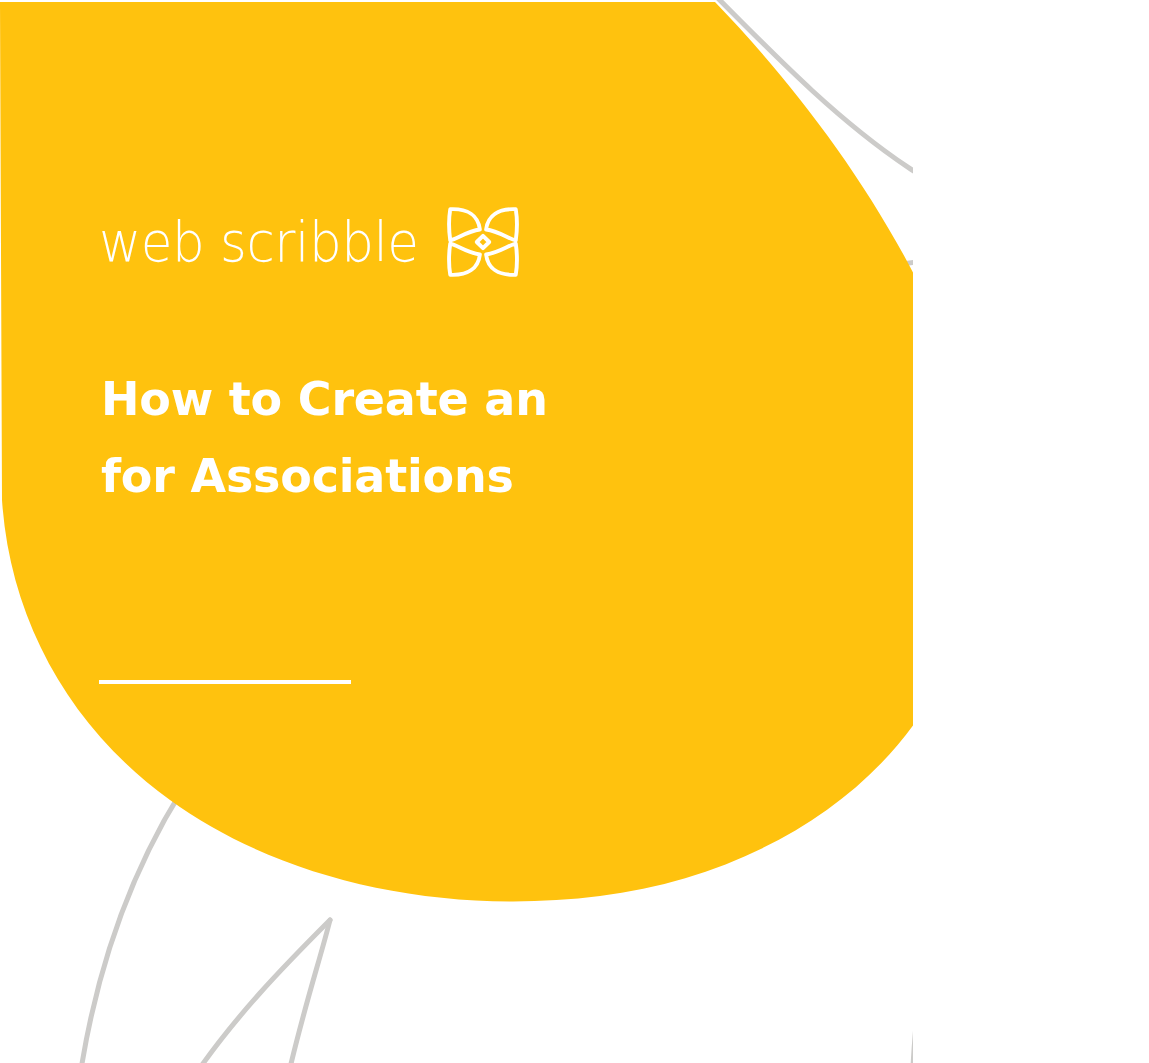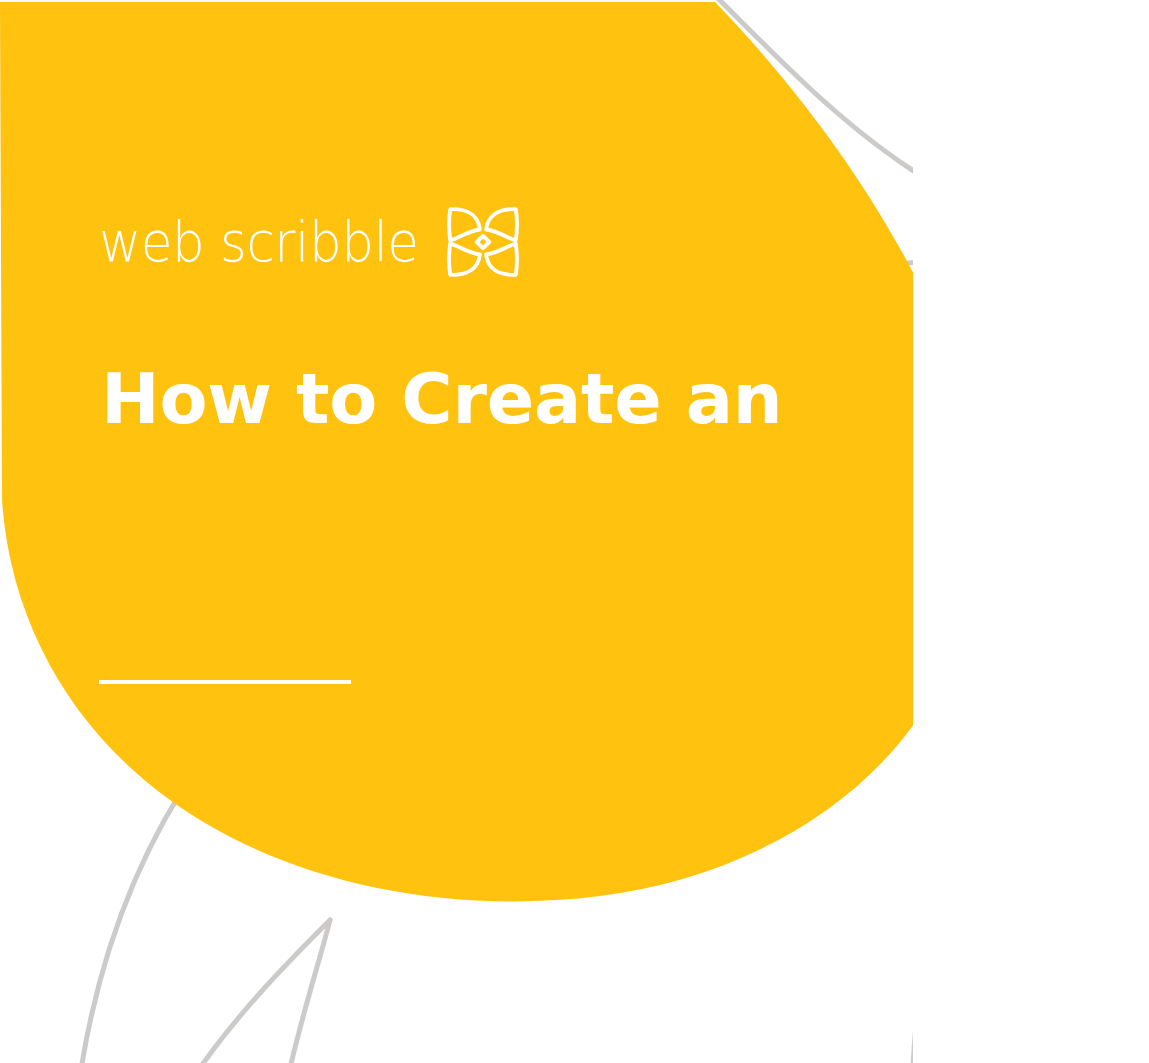--- a/index.html
+++ b/index.html
@@ -74,21 +74,21 @@
 
   
   .title {
     position: absolute;
     left: 101px;
     top: 361px;
     width: 820px;
     margin: 0;
     color: #ffffff;
     font-family: "DejaVu Sans", sans-serif;
-    font-size: 70px;
+    font-size: 46px;
     font-weight: 700;
     line-height: 77px;
     letter-spacing: -0.2px;
   }
   .title-line {
     display: block;
     white-space: nowrap;
   }
 
   
@@ -153,18 +153,19 @@
 
           <path d="M 92 92 C 70 93 56 84 54 66 C 70 64 83 54 92 52 C 94 66 94 80 92 92 Z"></path>
 
           <path d="M 50 42 L 58 50 L 50 58 L 42 50 Z"></path>
         </g>
       </svg>
     </div>
 
     <h1 class="title">
       <span class="title-line">How to Create an</span>
+      <span class="title-line">for Associations</span>
     </h1>
 
     <div class="rule"></div>
 
   </div>
 </div>
 
 </body></html>

